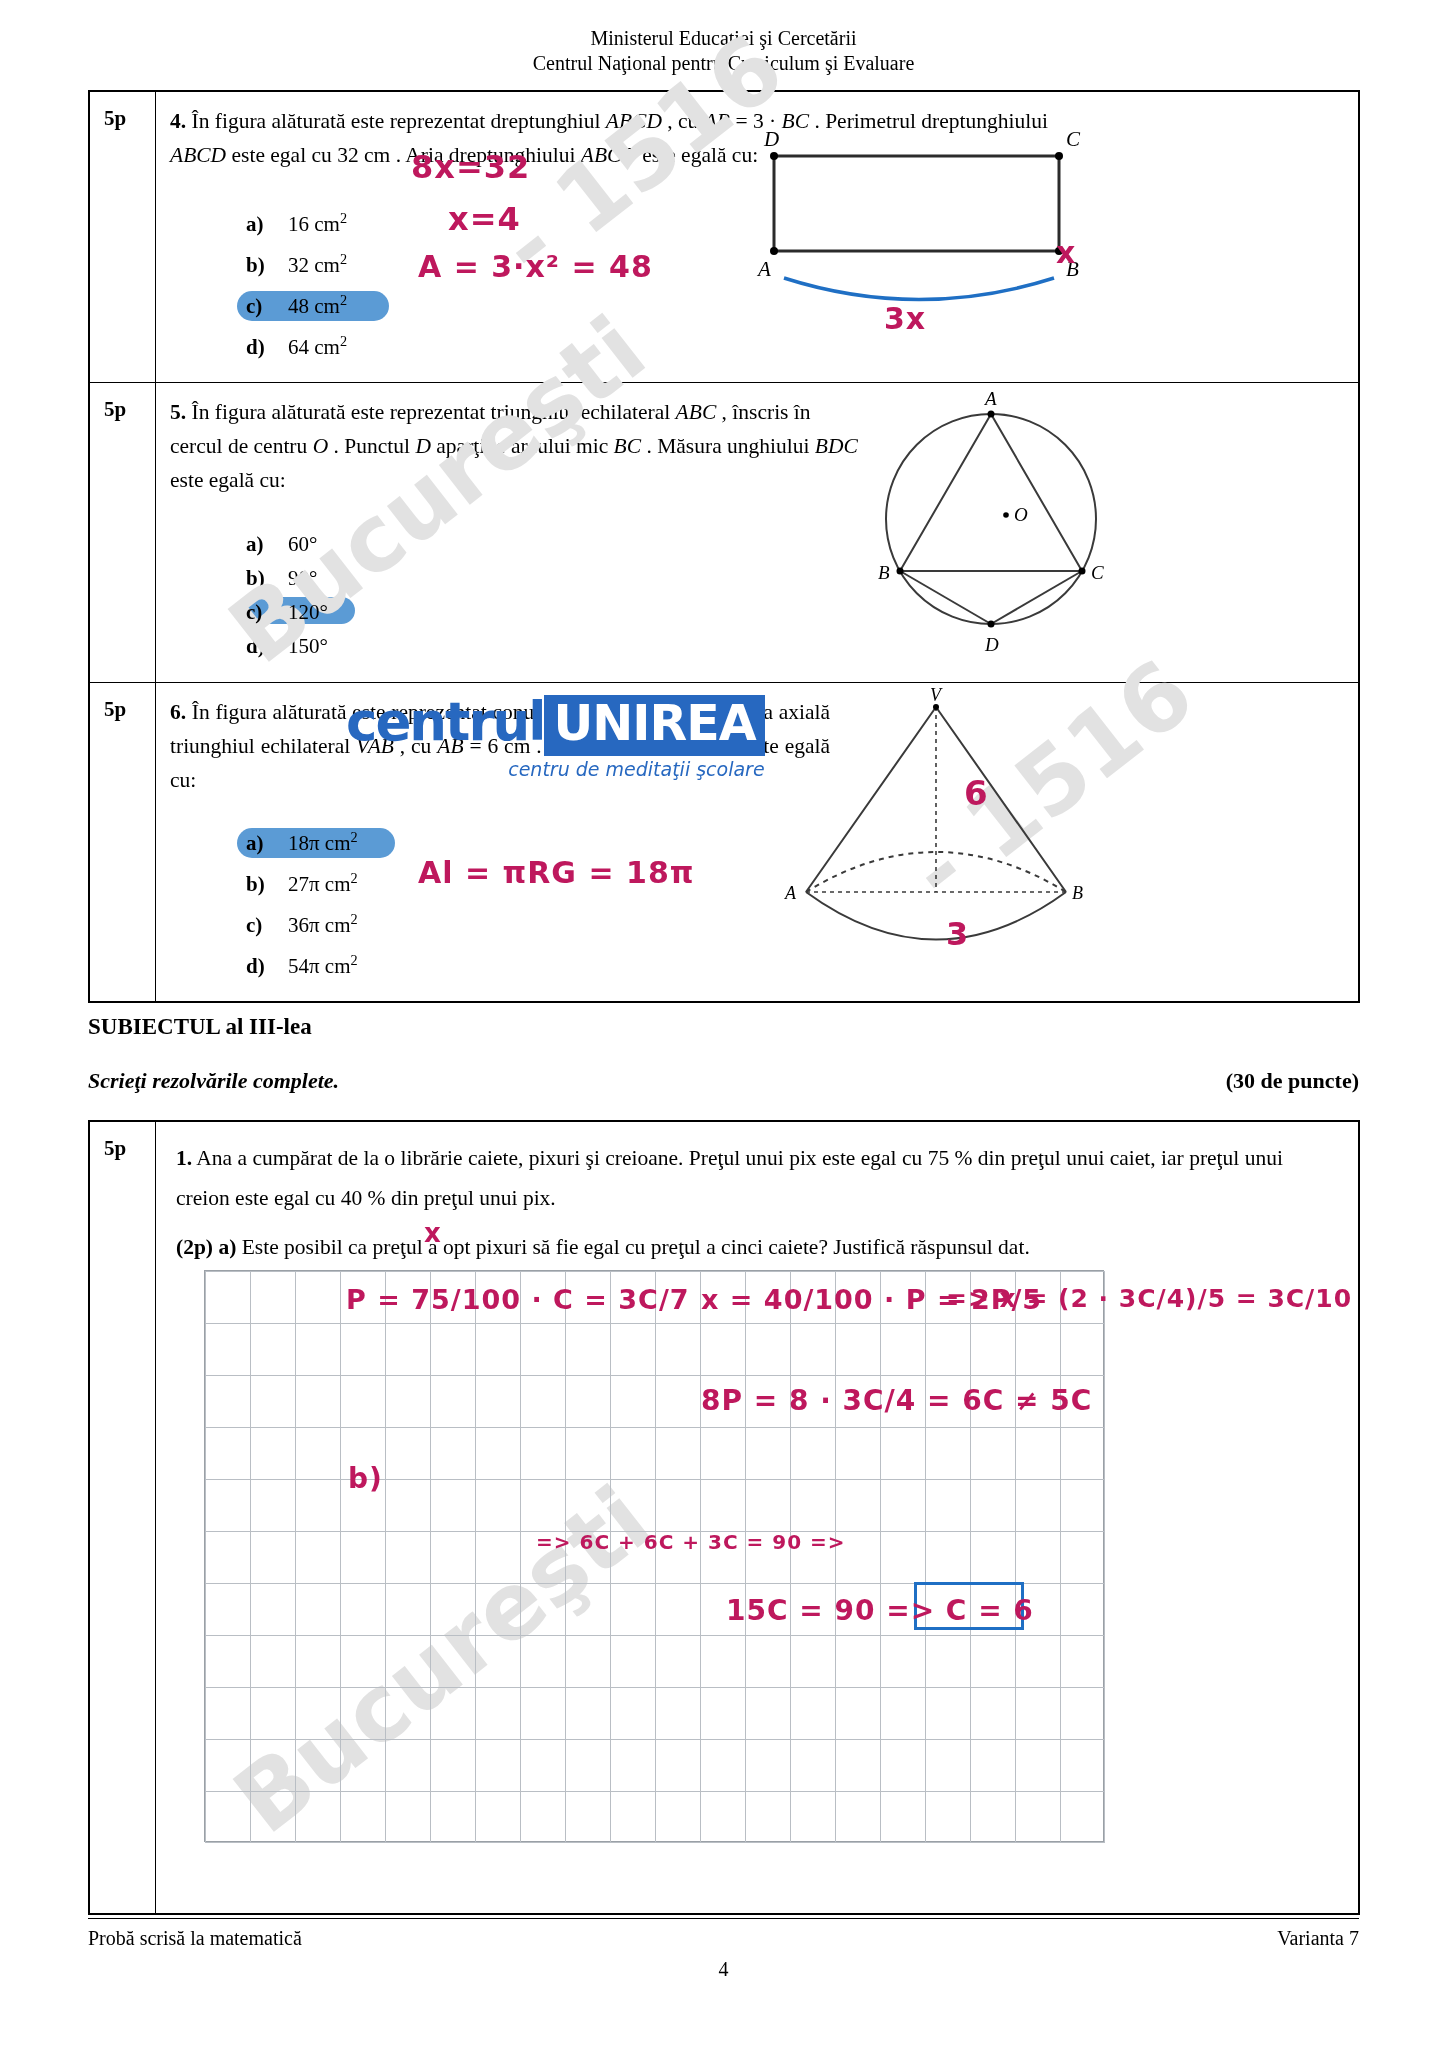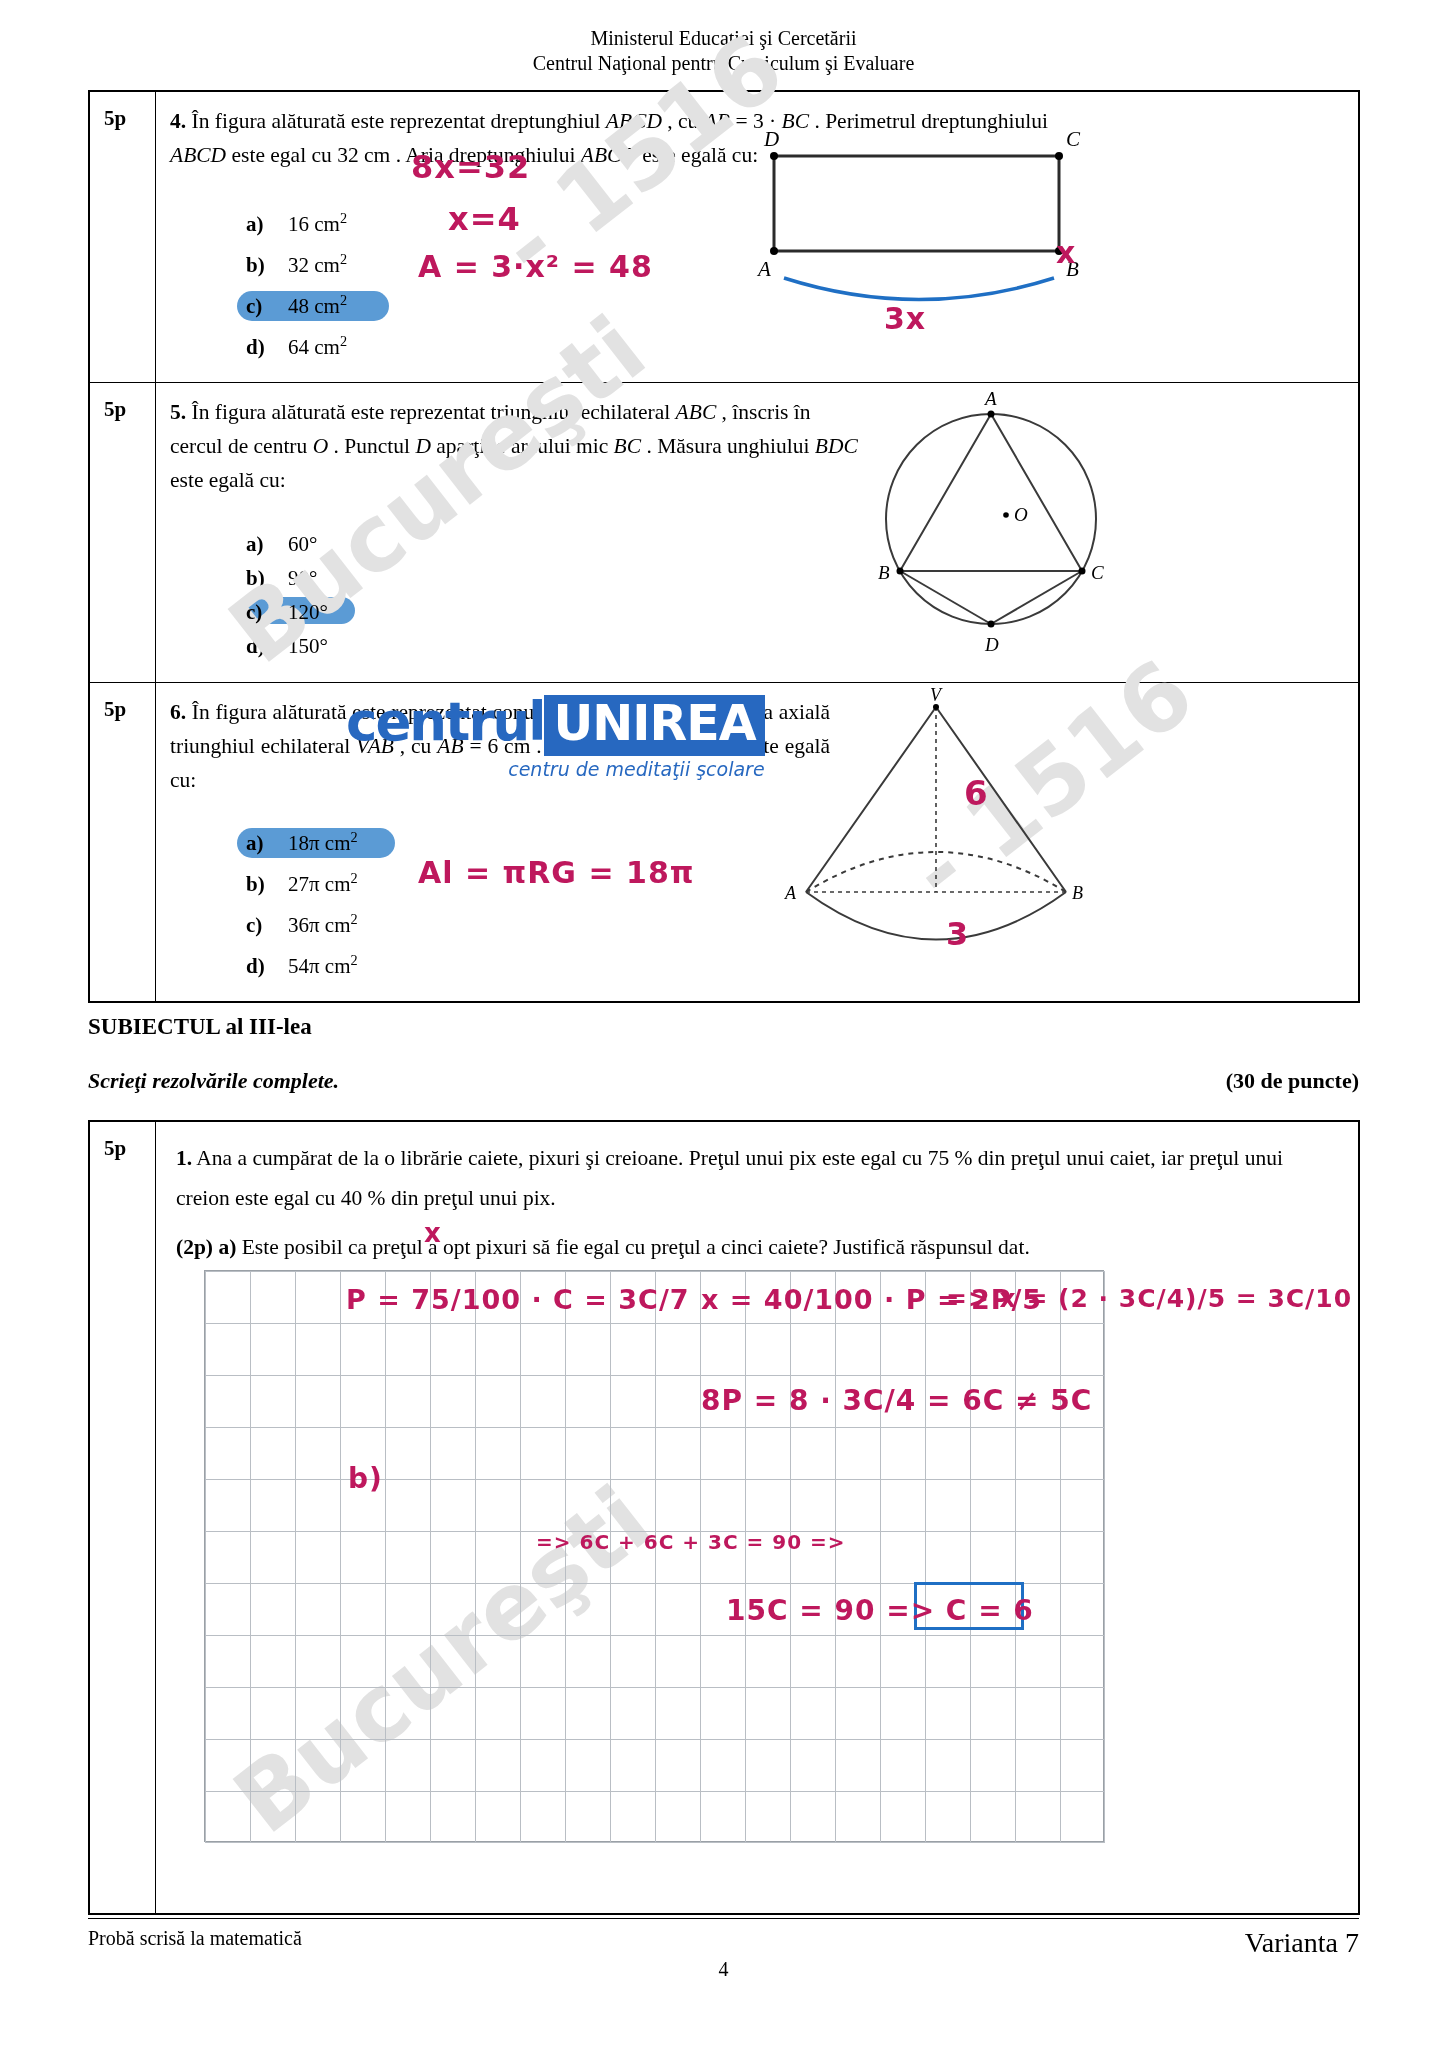--- a/index.html
+++ b/index.html
@@ -123,21 +123,21 @@
   }
 
   
   .footer-rule {
     position: absolute;
     left: 88px; right: 88px;
     top: 1918px;
     border-top: 1.5px solid #000;
   }
   .foot-left { position: absolute; left: 88px; top: 1927px; font-size: 20px; }
-  .foot-right { position: absolute; right: 88px; top: 1927px; font-size: 28px; }
+  .foot-right { position: absolute; right: 88px; top: 1927px; font-size: 20px; }
   .foot-page { position: absolute; left: 0; width: 1447px; text-align: center; top: 1958px; font-size: 20px; }
 
   
   .logo { position: absolute; z-index: 7; }
   .logo .lg-row { display: flex; align-items: flex-start; }
   .logo .lg-centrul {
     font-family: "DejaVu Sans", sans-serif;
     font-weight: bold;
     font-size: 53px;
     color: #2768C0;

